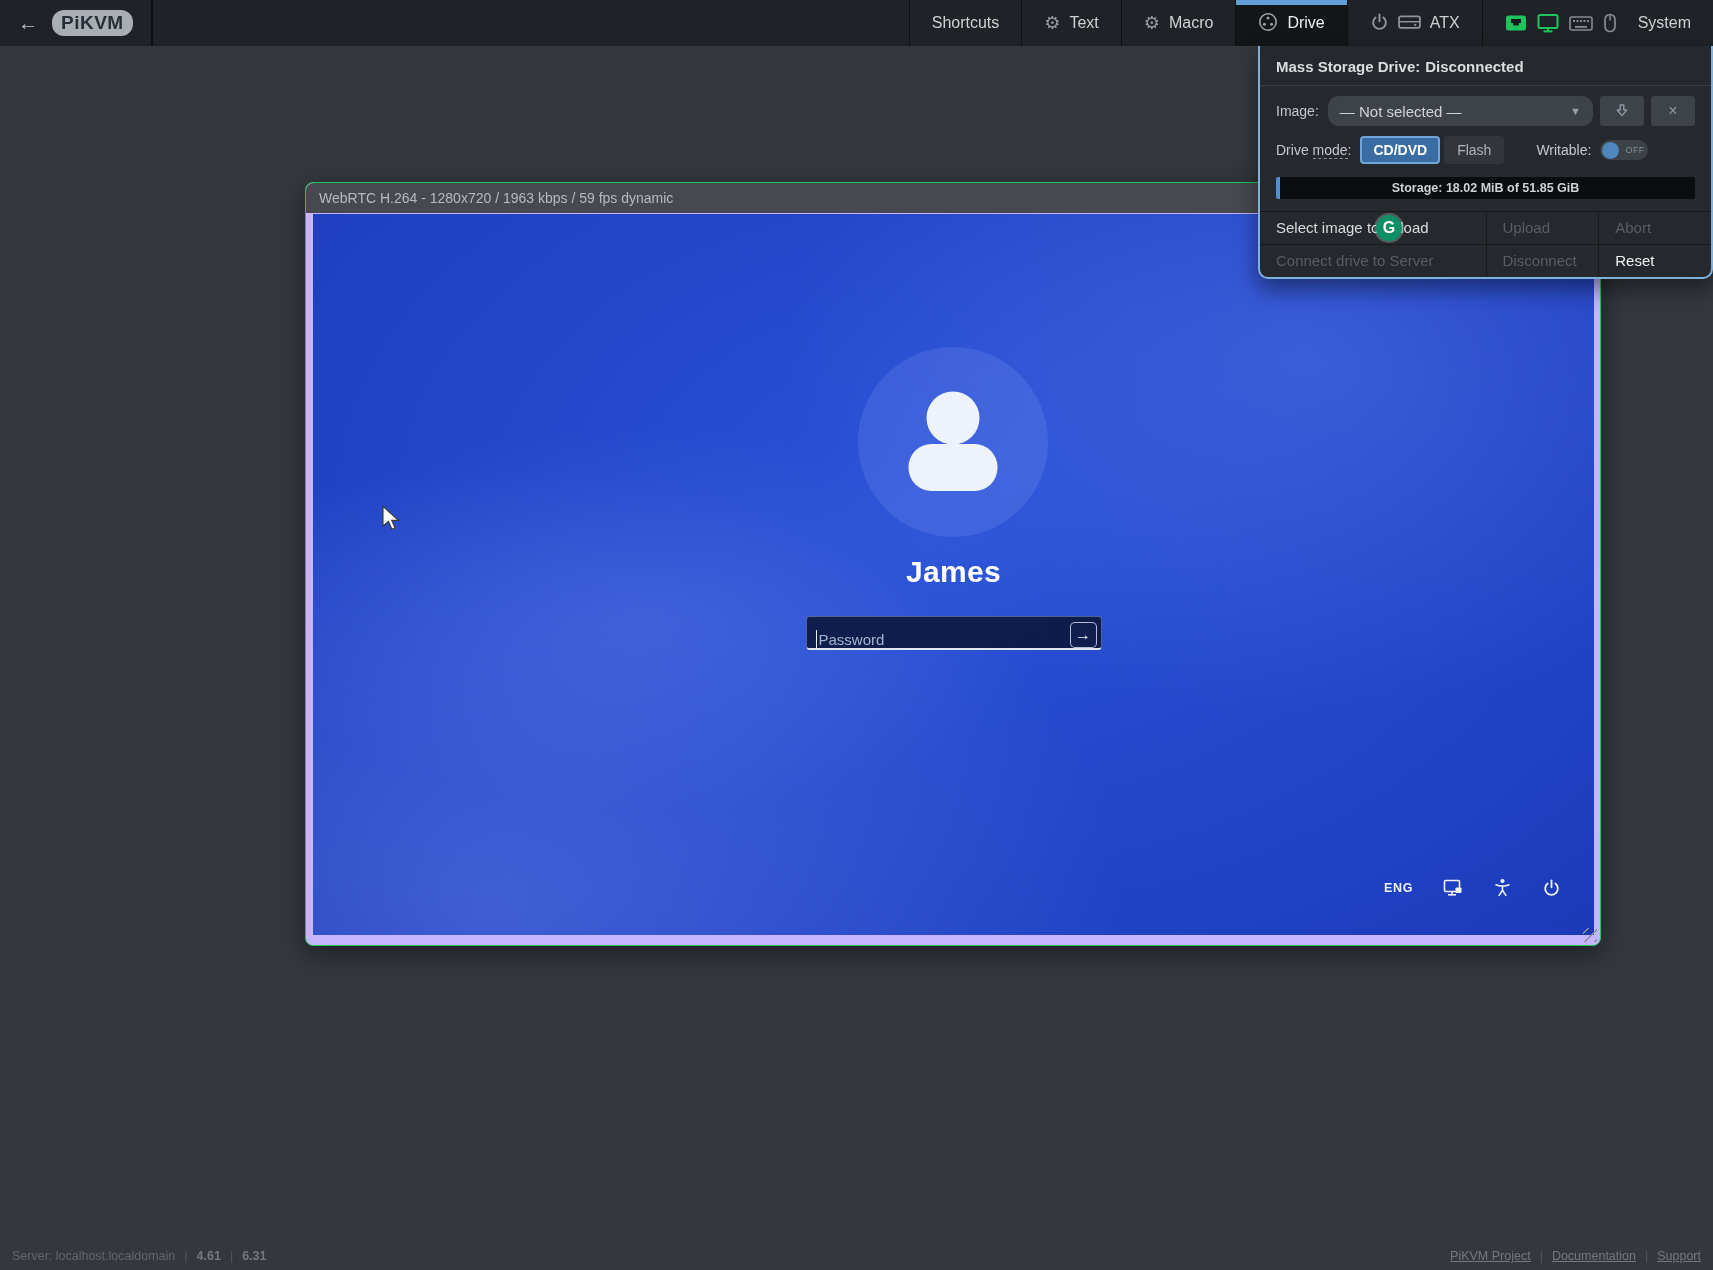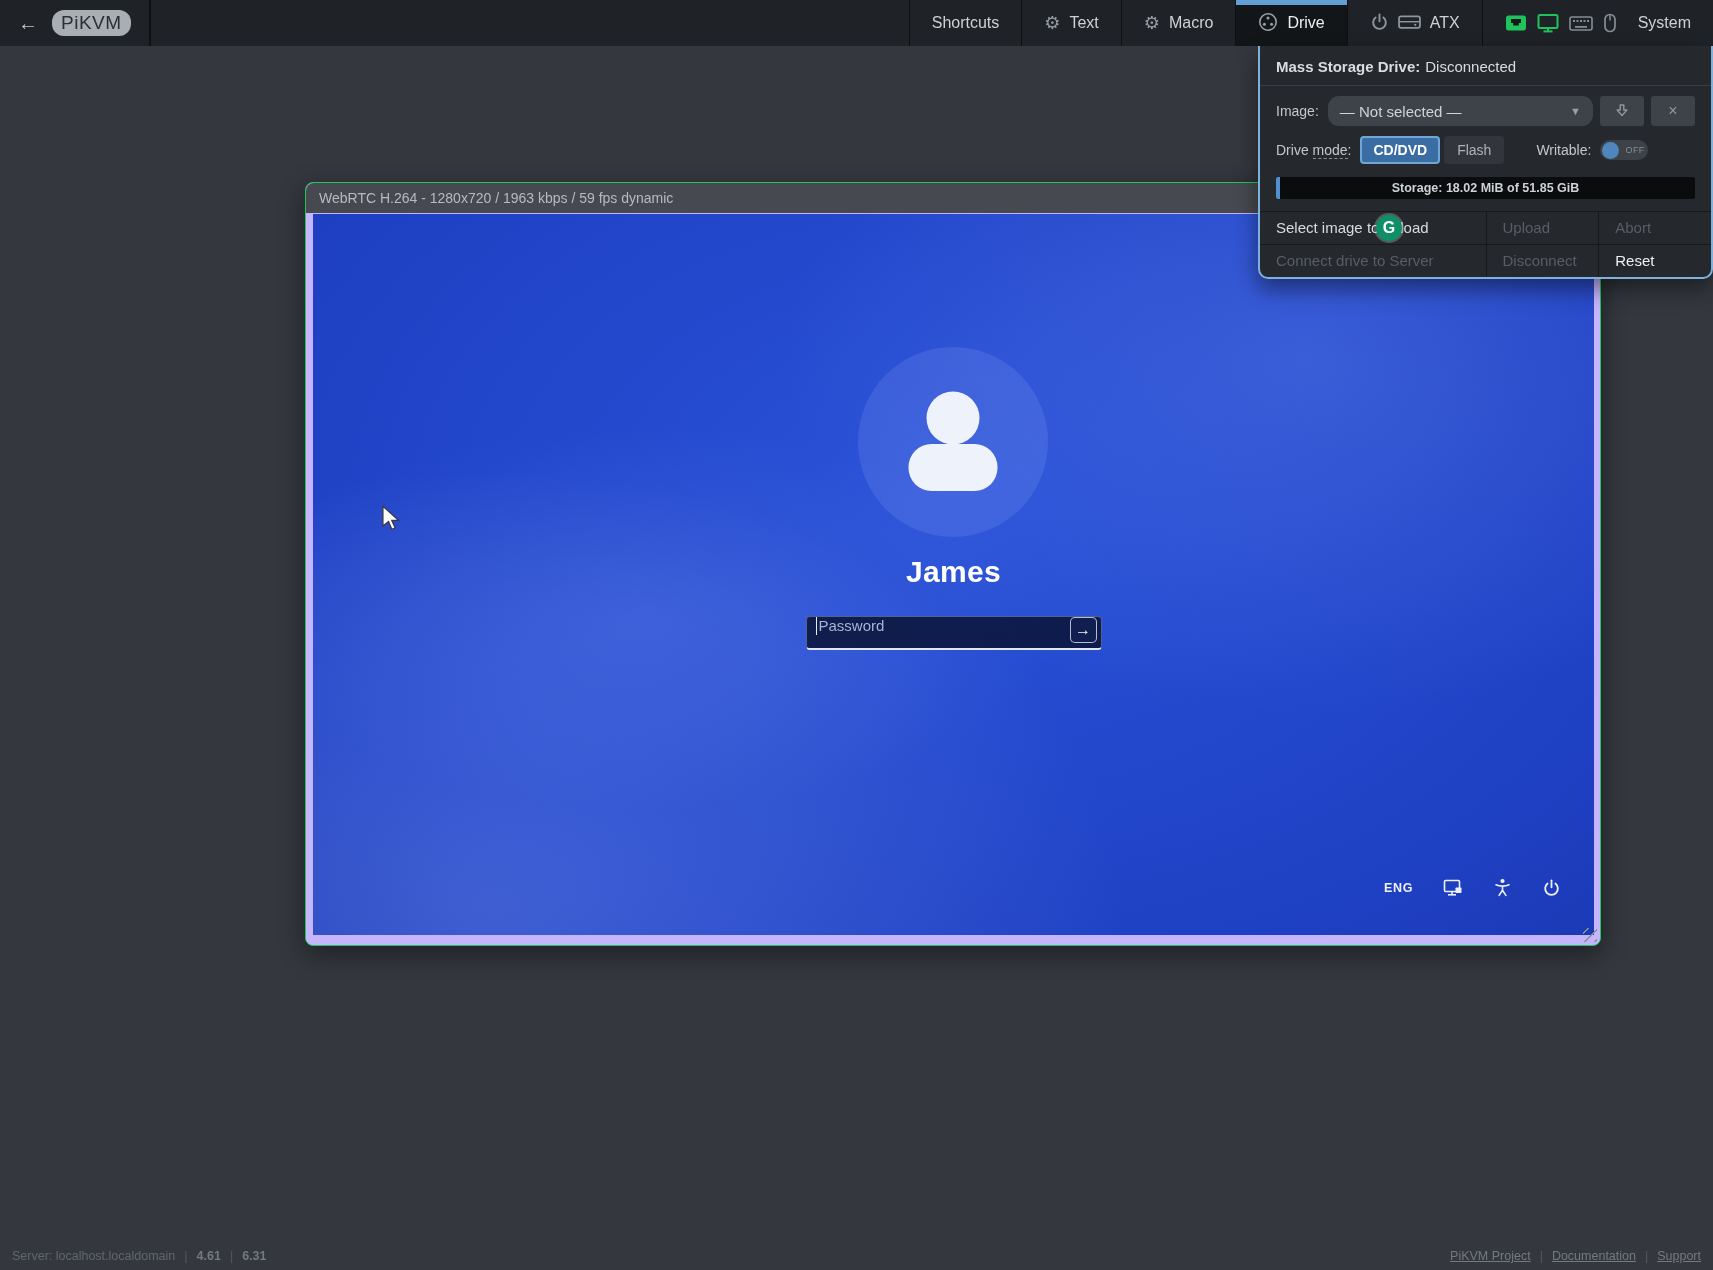--- a/index.html
+++ b/index.html
@@ -4,36 +4,36 @@
 <style>
   *{box-sizing:border-box;margin:0;padding:0}
   html,body{width:1713px;height:1270px;margin:0;overflow:hidden;background:#33373c;
     font-family:"Liberation Sans","DejaVu Sans",sans-serif}
   .screen{position:relative;width:1713px;height:1270px;background:#34383e;overflow:hidden}
 
   
   .topbar{position:absolute;top:0;left:0;right:0;height:46px;background:#1f2327;display:flex;align-items:stretch;z-index:5}
   .logo-area{display:flex;align-items:center;gap:14px;padding:0 18px;border-right:2px solid #0e1013}
   .back-arrow{color:#c3c7cb;font-size:20px;cursor:pointer}
-  .logo-badge{background:#a9aeb3;color:#272f38;font-weight:normal;font-size:19px;padding:2px 9px;border-radius:12px;letter-spacing:.5px;cursor:pointer}
+  .logo-badge{background:#a9aeb3;color:#272f38;font-weight:bold;font-size:19px;padding:2px 9px;border-radius:12px;letter-spacing:.5px;cursor:pointer}
   .menus{margin-left:auto;display:flex;align-items:stretch}
   .menu-item{position:relative;display:flex;align-items:center;gap:9px;padding:0 22px;border-left:1px solid #0e1013;color:#ced2d5;font-size:16px;cursor:pointer}
   .menu-item .m-glyph{color:#969ca2;font-size:18px;line-height:1}
   .menu-item.active{background:#131619;color:#eceef0}
   .menu-item.active::before{content:'';position:absolute;top:0;left:0;right:0;height:5px;background:#629fd6}
   .sys-icons{display:flex;align-items:center;gap:10px;margin-right:12px}
   .sys-icons svg{display:block}
 
   
   .drive-panel{position:absolute;top:46px;left:1258px;right:0;background:#25282d;z-index:6;
     border-left:2px solid #7db1de;border-right:2px solid #7db1de;border-bottom:2px solid #7db1de;
     border-radius:0 0 10px 10px;box-shadow:0 10px 22px rgba(0,0,0,.45)}
   .dp-title{padding:12px 16px 10px;font-size:15px;color:#dadde0}
   .dp-title b{font-weight:bold}
-  .dp-title span{margin-left:5px;font-weight:normal}
+  .dp-title span{margin-left:5px;font-weight:bold}
   .dp-sep{height:1px;background:#3a3e44}
   .dp-row{display:flex;align-items:center;margin:10px 16px 0}
   .dp-label{color:#c3c7cb;font-size:14px;margin-right:9px;white-space:nowrap}
   .dp-label .u{border-bottom:1px dashed #8a9096}
   .dp-select{flex:1;height:30px;background:#3e434a;border-radius:11px;display:flex;align-items:center;padding:0 12px;color:#d0d3d7;font-size:15px;cursor:pointer}
   .dp-select .arrow{margin-left:auto;color:#989ea6;font-size:11px}
   .icon-btn{width:44px;height:30px;background:#3e434a;border-radius:3px;margin-left:7px;display:flex;align-items:center;justify-content:center;color:#9096a0;font-size:16px;cursor:pointer;flex:none}
   .btn-mode{padding:4px 11px;border-radius:4px;font-size:14px;cursor:pointer;border:2px solid transparent}
   .btn-cd{background:#3a6da3;border-color:#71a7d6;color:#fff;font-weight:bold}
   .btn-flash{background:#32363c;color:#aeb2b6;margin-left:4px}
@@ -65,21 +65,21 @@
       radial-gradient(46% 38% at 26% 56%, rgba(90,120,230,.35) 0%, rgba(90,120,230,0) 70%),
       radial-gradient(120% 140% at 50% 40%, #2a52d8 0%, #1f41c4 45%, #122795 100%)}
   .resize-handle{position:absolute;right:3px;bottom:3px;width:14px;height:14px;cursor:nwse-resize;
     background:repeating-linear-gradient(135deg,transparent 0 3px,#8a8f95 3px 4.5px,transparent 4.5px 7px)}
 
   
   .avatar-glow{position:absolute;left:545px;top:133px;width:190px;height:190px;border-radius:50%;background:rgba(165,190,255,.15)}
   .login-name{position:absolute;top:341px;left:0;right:0;text-align:center;color:#fff;font-size:30px;font-weight:bold;letter-spacing:.3px}
   .password-field{position:absolute;left:50%;top:402px;transform:translateX(-50%);width:296px;height:34px;
     background:rgba(10,22,58,.88);border:1px solid rgba(135,155,205,.55);border-bottom:2px solid rgba(238,242,250,.95);
-    border-radius:4px;display:flex;align-items:flex-start;padding:0 4px 0 9px}
+    border-radius:4px;display:flex;align-items:flex-end;padding:0 4px 0 9px}
   .caret{width:1px;height:18px;background:#e8edf5;flex:none}
   .ph{flex:1;color:#a6b4d4;font-size:15px;padding-left:2px}
   .submit-btn{width:27px;height:26px;border:1px solid rgba(222,230,242,.8);border-radius:5px;display:flex;align-items:center;justify-content:center;
     color:#eef2f8;font-size:16px;background:rgba(25,40,90,.25);cursor:pointer;flex:none}
   .login-icons{position:absolute;right:33px;top:664px;display:flex;align-items:center;gap:30px;color:#eef1f7}
   .login-icons .lang{font-size:12.5px;font-weight:bold;letter-spacing:.6px;cursor:pointer}
   .login-icons svg{display:block;cursor:pointer}
 
   
   .cursor{position:absolute;left:380px;top:505px;z-index:9;pointer-events:none}

